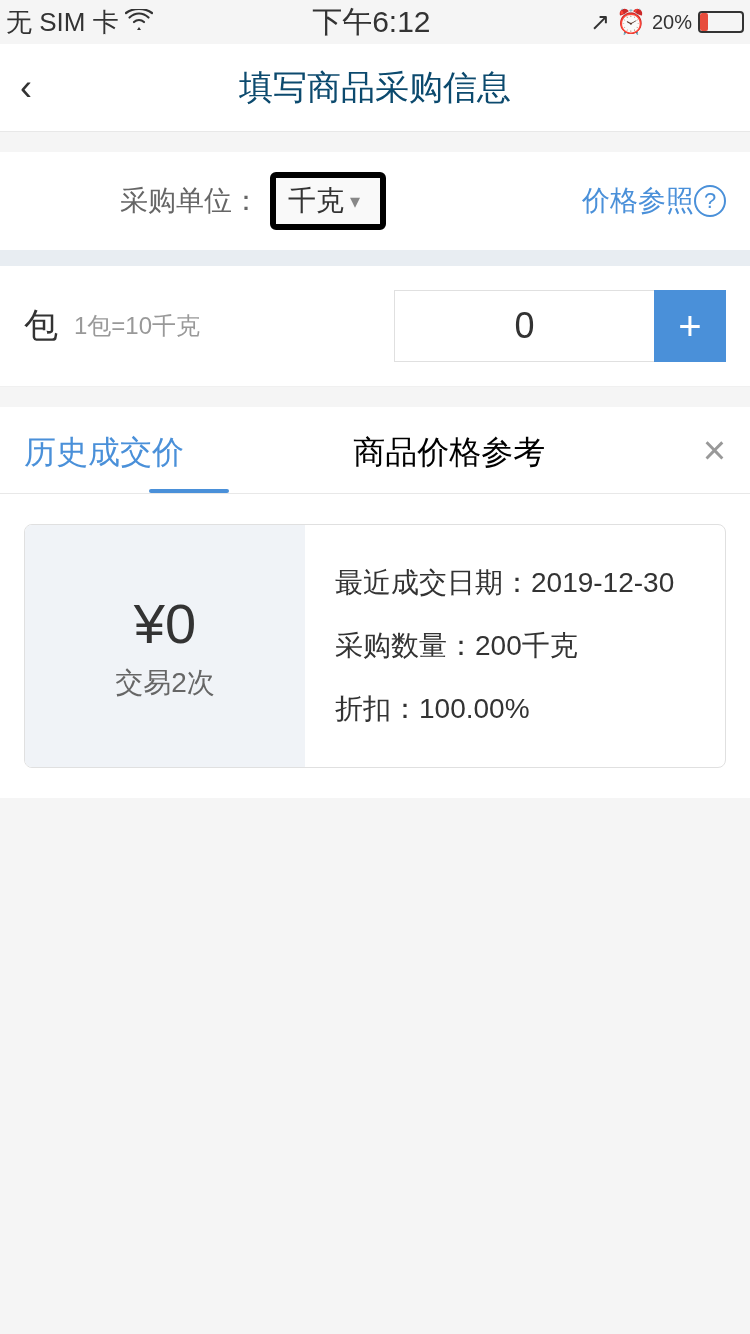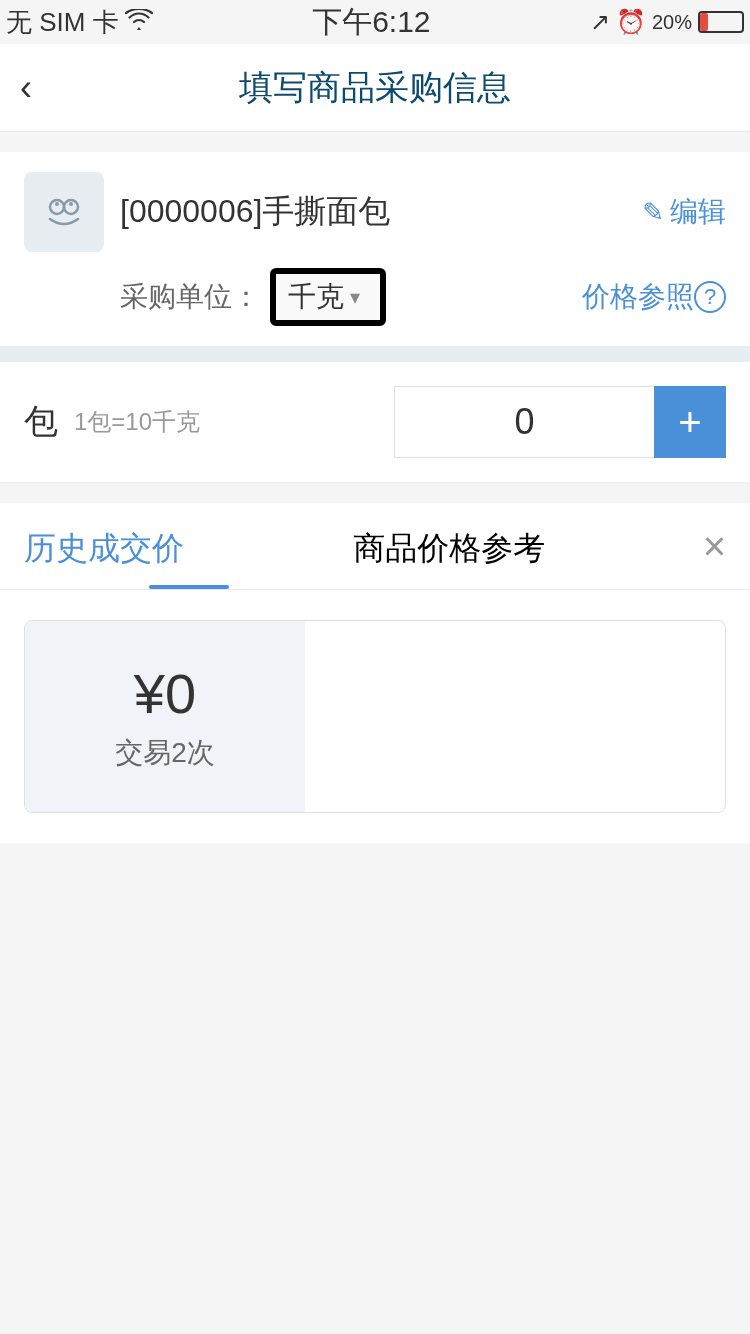--- a/index.html
+++ b/index.html
@@ -373,38 +373,20 @@
     </div>
   </div>
 </div>
 
 <div class="nav-header">
   <div class="nav-back">‹</div>
   <div class="nav-title">填写商品采购信息</div>
 </div>
 
 <div class="product-card">
-  <div class="product-header">
-    <div class="product-left">
-      <div class="product-thumbnail">
-        <svg width="50" height="50" viewBox="0 0 50 50" fill="none">
-          <circle cx="18" cy="20" r="7" stroke="#8899aa" stroke-width="2.5" fill="none"></circle>
-          <circle cx="32" cy="20" r="7" stroke="#8899aa" stroke-width="2.5" fill="none"></circle>
-          <circle cx="18" cy="17" r="2" fill="#8899aa"></circle>
-          <circle cx="32" cy="17" r="2" fill="#8899aa"></circle>
-          <path d="M11 32 Q25 42 39 32" stroke="#8899aa" stroke-width="2.5" fill="none" stroke-linecap="round"></path>
-        </svg>
-      </div>
-      <span class="product-name">[0000006]手撕面包</span>
-    </div>
-    <div class="product-edit">
-      <span style="font-size:26px;">✎</span>
-      <span>编辑</span>
-    </div>
-  </div>
   <div class="product-unit-row">
     <div style="display:flex;align-items:center;gap:10px;">
       <span class="product-unit-label">采购单位：</span>
       <div class="unit-select">
         <span>千克</span>
         <span class="unit-select-arrow">▾</span>
       </div>
     </div>
     <div class="price-ref">
       <span>价格参照</span>
@@ -446,16 +428,27 @@
 </div>
 
 <div class="price-ref-section">
   <div class="price-ref-card">
     <div class="price-left-panel">
       <div class="price-amount">
         <span>¥</span><span>0</span>
       </div>
       <div class="price-transactions">交易2次</div>
     </div>
+    <div class="price-right-panel">
+      <div class="price-detail-row">
+        <span>最近成交日期：</span><span>2019-12-30</span>
+      </div>
+      <div class="price-detail-row">
+        <span>采购数量：</span><span>200千克</span>
+      </div>
+      <div class="price-detail-row">
+        <span>折扣：</span><span>100.00%</span>
+      </div>
+    </div>
   </div>
 </div>
 
 <div class="main-content"></div>
 
 </body></html>

